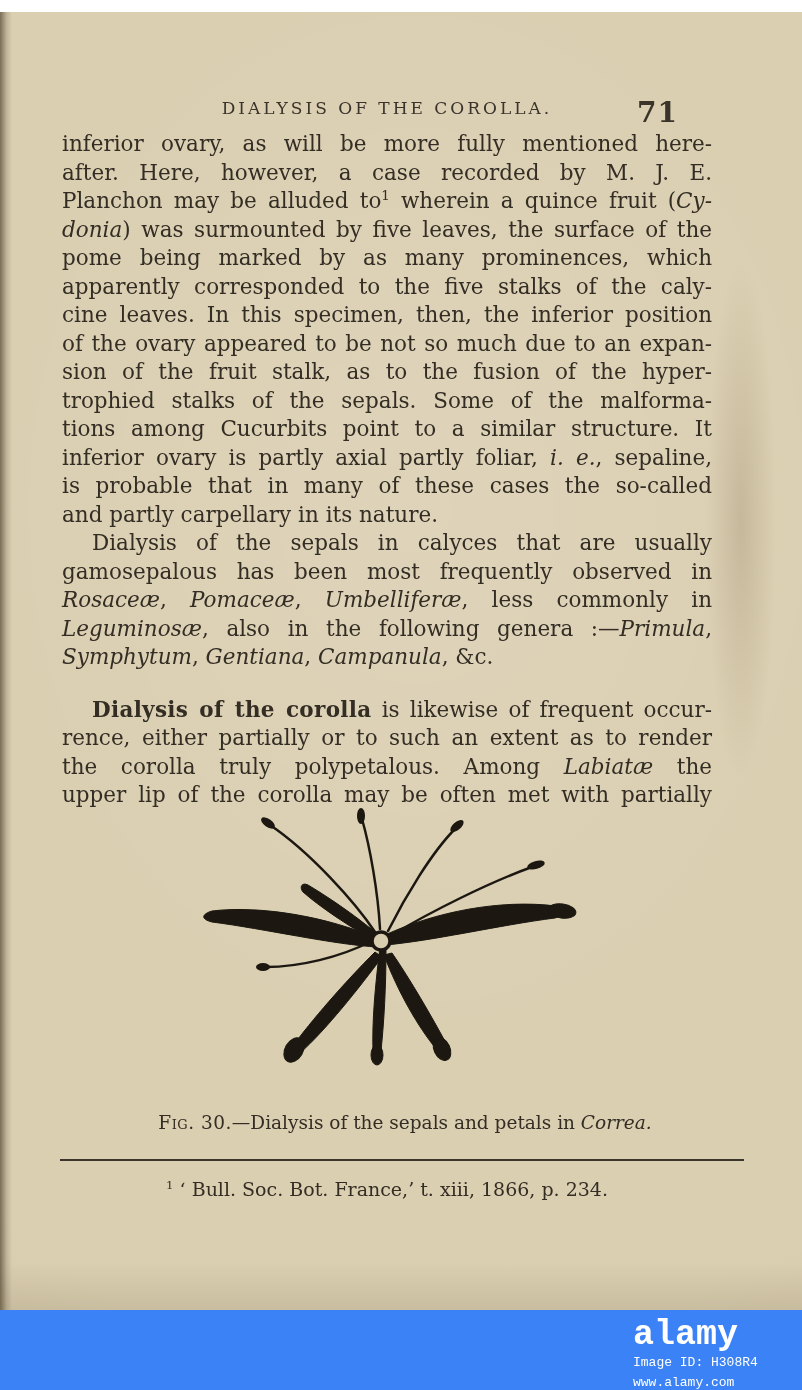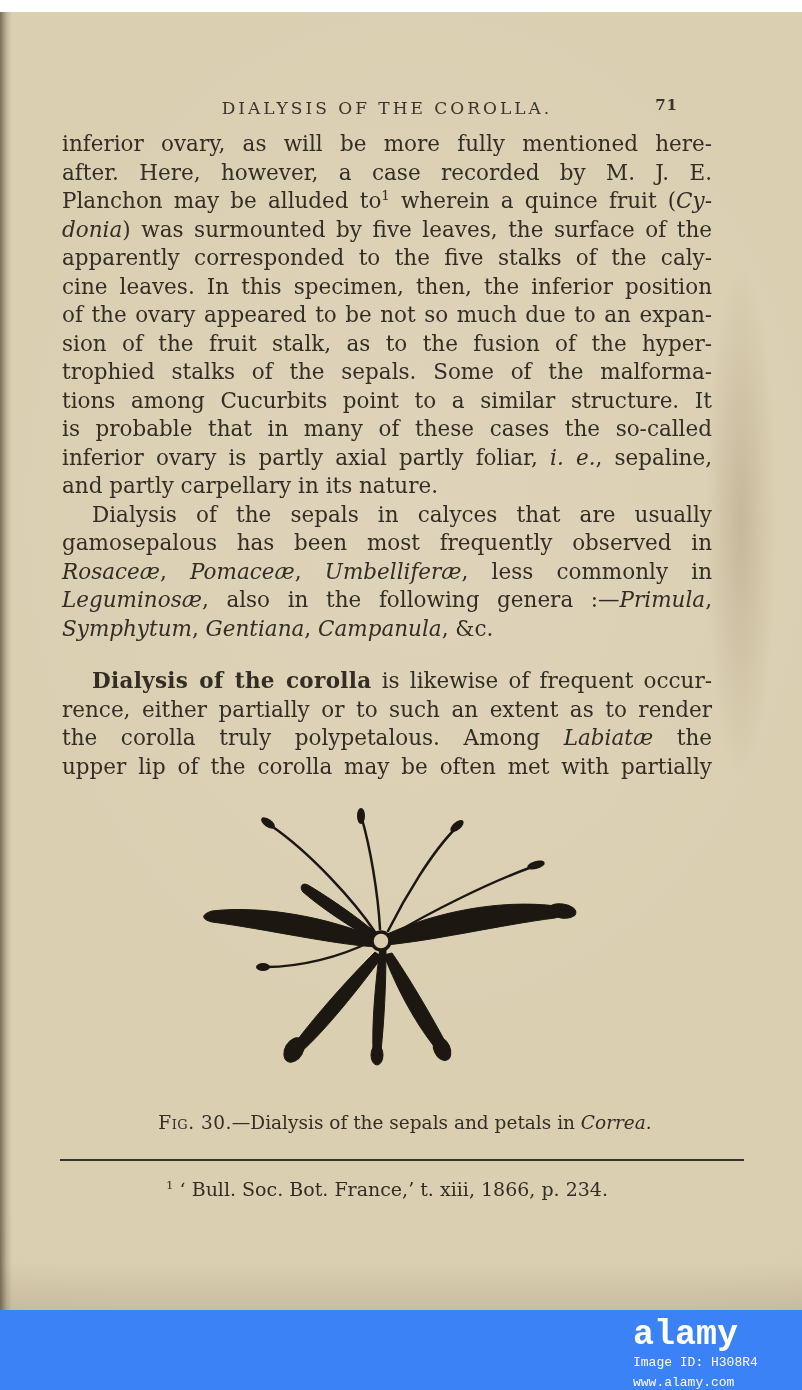--- a/index.html
+++ b/index.html
@@ -30,21 +30,21 @@
   
   .header-row{
     position:absolute;left:62px;top:86px;width:650px;height:26px;
     color:#3a342a;
   }
   .running-head{
     position:absolute;left:0;right:0;text-align:center;
     font-size:17px;letter-spacing:3px;font-weight:500;
   }
   .folio{
-    position:absolute;right:34px;top:-2px;font-size:15px;font-weight:700;letter-spacing:1px;
+    position:absolute;right:34px;top:-2px;font-size:28px;font-weight:700;letter-spacing:1px;
   }
   
   .body-text{
     position:absolute;left:62px;top:118px;width:650px;
     font-size:21.5px;line-height:28.5px;color:#332d24;
   }
   .paragraph{margin:0;}
   .paragraph.gap{margin-top:24px;}
   .line{text-align:justify;text-align-last:justify;white-space:normal;}
   .line.lastline{text-align-last:left;}
@@ -93,28 +93,29 @@
     <div class="running-head">DIALYSIS OF THE COROLLA.</div>
     <div class="folio">71</div>
   </div>
 
   <div class="body-text">
       <div class="paragraph">
         <div class="line"><span>inferior ovary, as will be more fully mentioned here-</span></div>
         <div class="line"><span>after.  Here, however, a case recorded by M. J. E.</span></div>
         <div class="line"><span>Planchon may be alluded to</span><span class="sup">1</span><span> wherein a quince fruit (</span><span class="it">Cy-</span></div>
         <div class="line"><span class="it">donia</span><span>) was surmounted by five leaves, the surface of the</span></div>
+        <div class="line"><span>pome being marked by as many prominences, which</span></div>
         <div class="line"><span>apparently corresponded to the five stalks of the caly-</span></div>
         <div class="line"><span>cine leaves.  In this specimen, then, the inferior position</span></div>
         <div class="line"><span>of the ovary appeared to be not so much due to an expan-</span></div>
         <div class="line"><span>sion of the fruit stalk, as to the fusion of the hyper-</span></div>
         <div class="line"><span>trophied stalks of the sepals.  Some of the malforma-</span></div>
         <div class="line"><span>tions among Cucurbits point to a similar structure.  It</span></div>
+        <div class="line"><span>inferior ovary is partly axial partly foliar, </span><span class="it">i. e.</span><span>, sepaline,</span></div>
         <div class="line"><span>is probable that in many of these cases the so-called</span></div>
-        <div class="line"><span>inferior ovary is partly axial partly foliar, </span><span class="it">i. e.</span><span>, sepaline,</span></div>
         <div class="line lastline"><span>and partly carpellary in its nature.</span></div>
       </div>
       <div class="paragraph">
         <div class="line indent"><span>Dialysis of the sepals in calyces that are usually</span></div>
         <div class="line"><span>gamosepalous has been most frequently observed in</span></div>
         <div class="line"><span class="it">Rosaceæ</span><span>, </span><span class="it">Pomaceæ</span><span>, </span><span class="it">Umbelliferæ</span><span>, less commonly in</span></div>
         <div class="line"><span class="it">Leguminosæ</span><span>, also in the following genera :—</span><span class="it">Primula</span><span>,</span></div>
         <div class="line lastline"><span class="it">Symphytum</span><span>, </span><span class="it">Gentiana</span><span>, </span><span class="it">Campanula</span><span>, &amp;c.</span></div>
       </div>
       <div class="paragraph gap">

